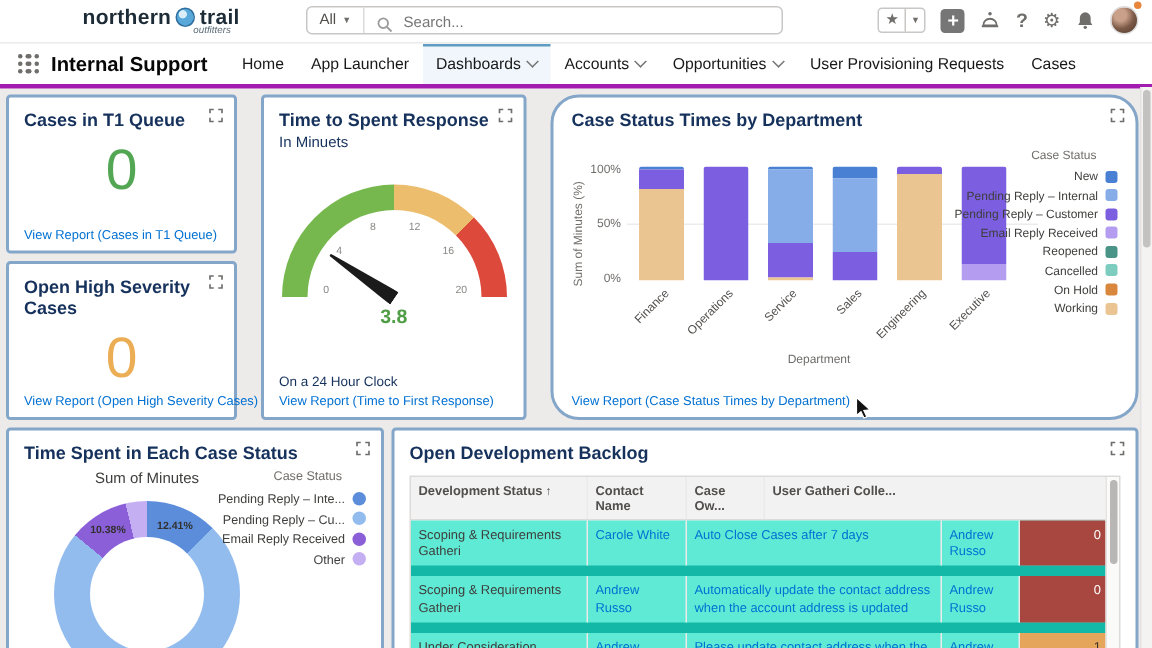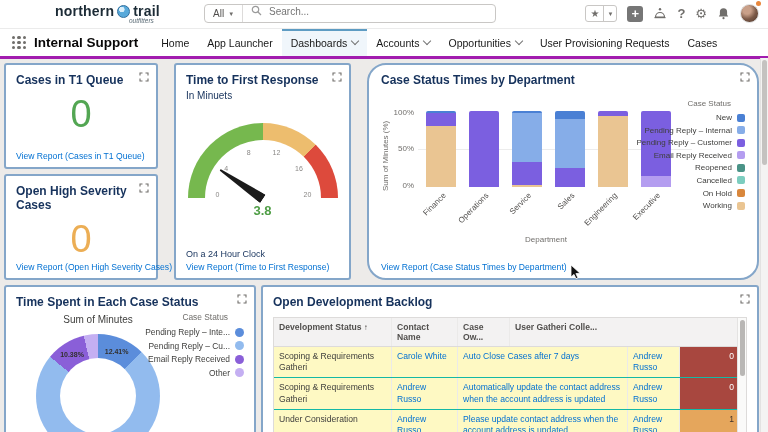--- a/index.html
+++ b/index.html
@@ -4,21 +4,21 @@
 <style>
   html,body{margin:0;padding:0;}
   body{width:768px;height:432px;overflow:hidden;position:relative;background:#edebe9;
        font-family:"Liberation Sans","DejaVu Sans",sans-serif;-webkit-font-smoothing:antialiased;}
   
   .topbar{height:28px;background:#fff;position:relative;border-bottom:1px solid #ebebeb;}
   .logo{position:absolute;left:55px;top:3px;}
   .logo-line{display:flex;align-items:center;gap:3px;font-weight:bold;font-size:14px;color:#1c2b36;letter-spacing:.2px;}
   .globe{width:13px;height:13px;border-radius:50%;background:radial-gradient(circle at 35% 32%,#d9eefa 0 2.5px,#58a9da 3px);display:inline-block;border:1.5px solid #2e6e9e;box-sizing:border-box;}
   .logo-sub{font-size:6.5px;color:#5a6b75;font-style:italic;text-align:right;margin-top:-2px;padding-right:6px;}
-  .searchbox{position:absolute;left:204px;top:4px;width:292px;height:19px;border:1px solid #c9c7c5;border-radius:4px;background:#fff;display:flex;align-items:flex-start;box-sizing:border-box;}
+  .searchbox{position:absolute;left:204px;top:4px;width:318px;height:19px;border:1px solid #c9c7c5;border-radius:4px;background:#fff;display:flex;align-items:flex-end;box-sizing:border-box;}
   .scope{display:flex;align-items:center;gap:4px;padding:0 8px;height:100%;border-right:1px solid #dddbda;font-size:10px;color:#514f4d;}
   .caret-sm{font-size:6px;color:#706e6b;}
   .search-icon{margin:0 5px 0 8px;display:flex;}
   .search-input{border:none;outline:none;flex:1;font-size:10px;color:#706e6b;background:transparent;font-family:inherit;}
   .top-actions{position:absolute;right:9px;top:4px;display:flex;align-items:center;gap:10px;}
   .fav-group{display:flex;border:1px solid #c9c7c5;border-radius:3px;height:17px;box-sizing:border-box;}
   .fav-star{width:17px;display:flex;align-items:center;justify-content:center;font-size:10px;color:#706e6b;border-right:1px solid #c9c7c5;}
   .fav-caret{width:12px;display:flex;align-items:center;justify-content:center;}
   .plus-btn{width:16px;height:16px;border-radius:3px;background:#767676;color:#fff;font-size:13px;line-height:15px;text-align:center;font-weight:bold;}
   .hicon{color:#706e6b;font-size:12px;line-height:16px;display:flex;align-items:center;}
@@ -80,21 +80,21 @@
   .donut-sub{position:absolute;left:30px;top:27px;width:124px;text-align:center;font-size:10px;color:#3e3e3c;}
   .donut{position:absolute;left:30px;top:47px;width:124px;height:124px;border-radius:50%;}
   .donut::after{content:"";position:absolute;inset:24px;background:#fff;border-radius:50%;}
   .donut-label{position:absolute;transform:translate(-50%,-50%);font-size:7px;font-weight:bold;color:#32302e;z-index:2;}
   .legend-e{position:absolute;right:10px;top:25px;font-size:8.4px;color:#3e3e3c;}
   
   .card-f{flex:1;padding:8px 10px;}
   .table{margin-top:8px;border:1px solid #dddbda;position:relative;font-size:8.6px;padding-right:8px;}
   .thead{display:flex;background:#f3f2f2;border-bottom:1px solid #dddbda;color:#514f4d;font-weight:bold;}
   .th,.td{padding:4px 5px;box-sizing:border-box;border-right:1px solid #ebeae9;overflow:hidden;}
-  .tr{display:flex;border-bottom:1px solid #14b8a6;background:#fef9c3;}
+  .tr{display:flex;border-bottom:7px solid #14b8a6;background:#5eead4;}
   .c1{width:118px;flex:none;}.c2{width:66px;flex:none;}.c3{width:170px;flex:none;}.c4{width:52px;flex:none;}.c5{flex:1;border-right:none;}
   .td-link{color:#0070d2;cursor:pointer;line-height:1.3;}
   .td{line-height:1.3;color:#3e3e3c;}
   .td-stories{padding:0;display:flex;justify-content:flex-end;}
   .td-stories span{padding:4px 4px 0 0;font-size:8.6px;}
   .sort-arrow{font-size:8px;color:#514f4d;margin-left:2px;}
   .tbl-scroll{position:absolute;right:0;top:0;bottom:0;width:8px;background:#fafaf9;border-left:1px solid #e4e3e2;}
   .tbl-thumb{position:absolute;top:2px;left:1.5px;width:5px;height:56px;background:#b9b7b5;border-radius:3px;}
   
   .page-scroll{position:absolute;right:0;top:58px;bottom:0;width:7px;background:#f4f3f2;border-left:1px solid #e3e2e1;}
@@ -216,21 +216,21 @@
             <svg width="10" height="10" viewBox="0 0 10 10">
               <path d="M1 3.5V1h2.5M6.5 1H9v2.5M9 6.5V9H6.5M3.5 9H1V6.5" fill="none" stroke="#706e6b" stroke-width="1.1"></path>
             </svg>
           </span>
         <div class="metric-value" id="sev-value" style="color: rgb(236, 174, 85);">0</div>
         <span class="view-link">View Report (Open High Severity Cases)</span>
       </div>
     </div>
 
     <div class="card card-c">
-      <div class="card-title">Time to First Response</div>
+      <div class="card-title">Time to Spent Response</div>
       <span class="expand">
           <svg width="10" height="10" viewBox="0 0 10 10">
             <path d="M1 3.5V1h2.5M6.5 1H9v2.5M9 6.5V9H6.5M3.5 9H1V6.5" fill="none" stroke="#706e6b" stroke-width="1.1"></path>
           </svg>
         </span>
       <div class="subtitle">In Minuets</div>
       <div class="gauge-box" id="gauge-box">
         <div class="gauge-arc" id="gauge-arc" style="background: conic-gradient(from 270deg at 50% 100%, rgb(118, 184, 78) 0deg, rgb(118, 184, 78) 90deg, rgb(237, 189, 110) 90deg, rgb(237, 189, 110) 135deg, rgb(221, 74, 60) 135deg, rgb(221, 74, 60) 180deg, transparent 180deg, transparent 360deg);"></div>
         <div class="gauge-hole"></div>
         <div class="gauge-needle" id="gauge-needle" style="transform: rotate(214.2deg);"></div>

